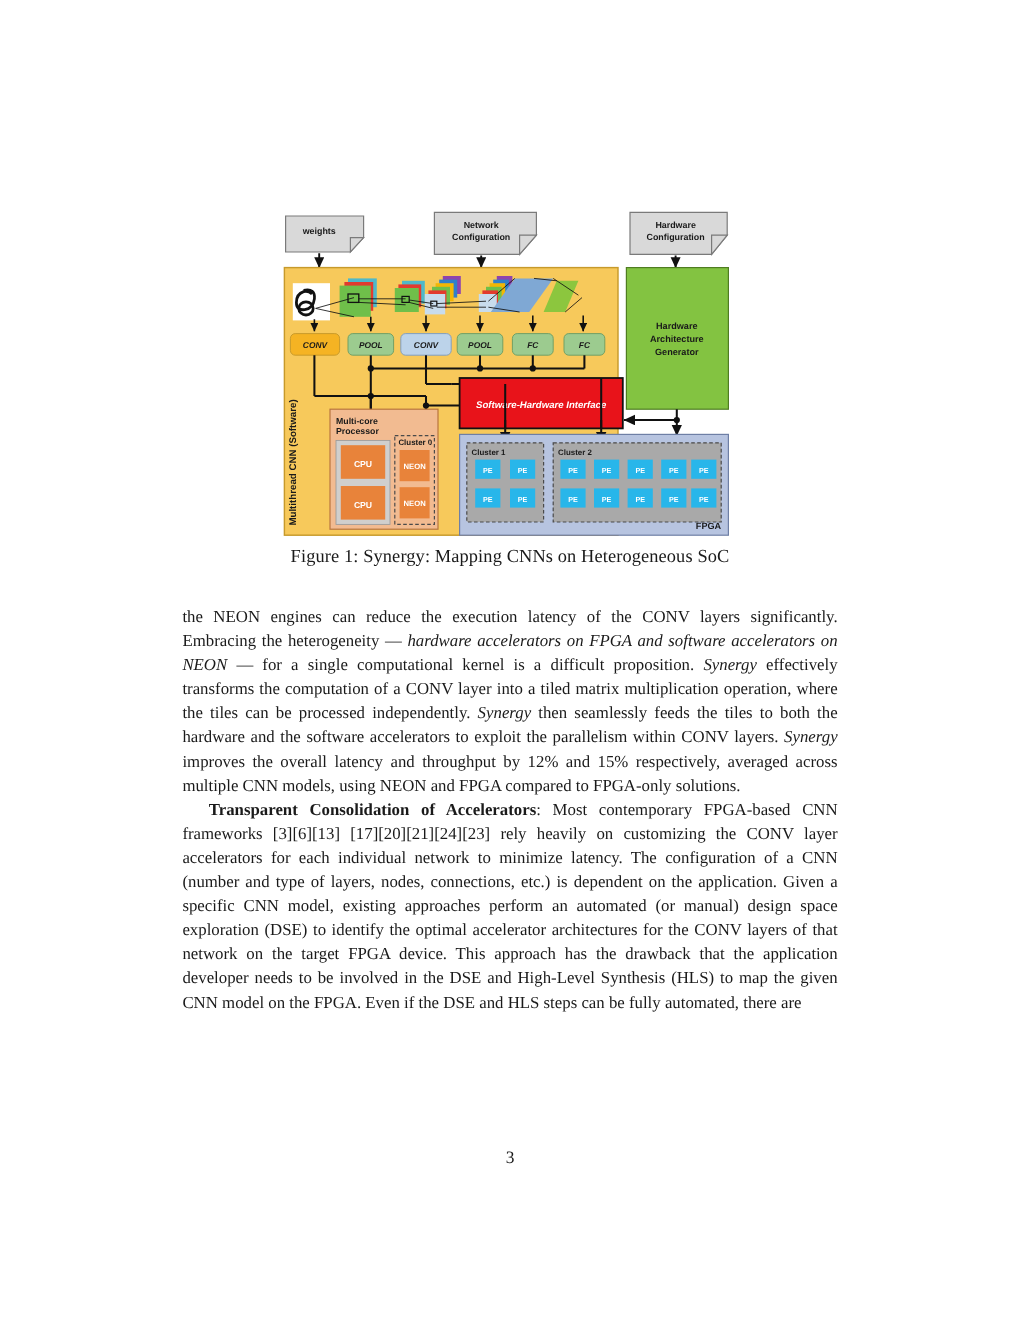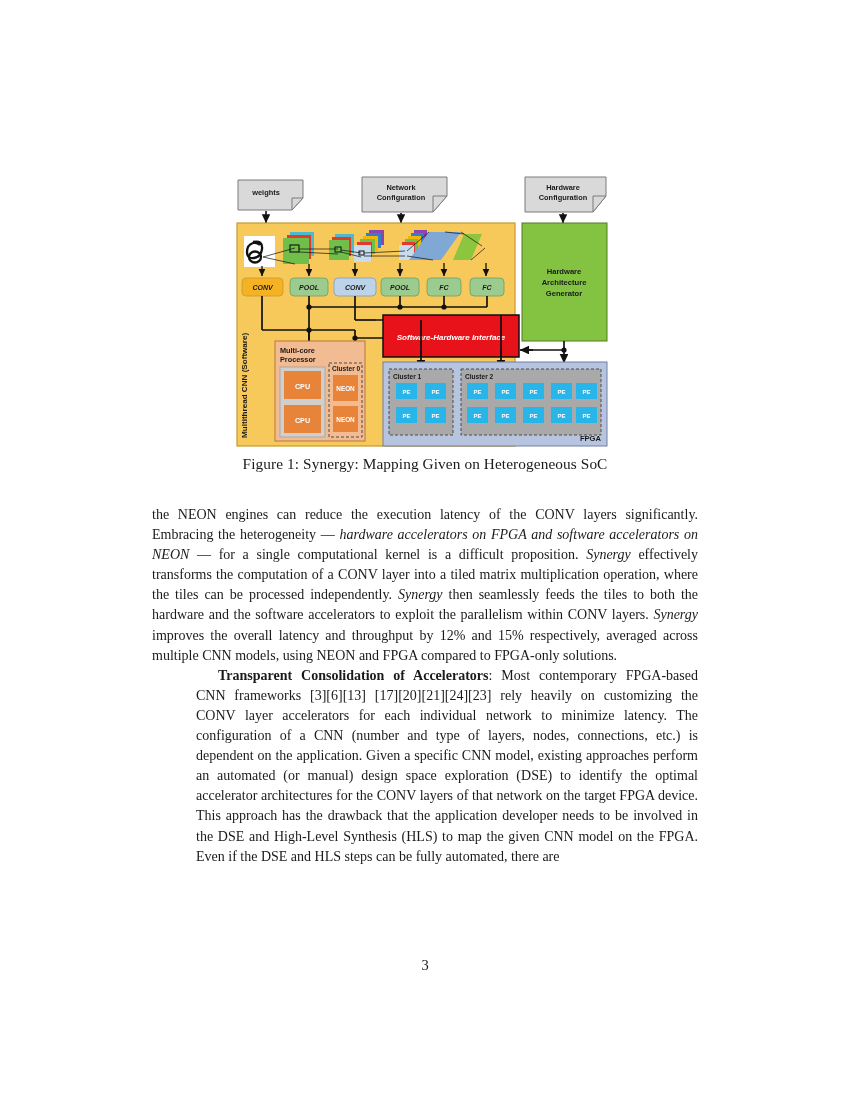--- a/index.html
+++ b/index.html
@@ -37,21 +37,21 @@
   }
   .para {
     font-size:14px;
     line-height:20.1px;
     text-align:justify;
     text-justify:inter-word;
     margin:0;
     hyphens:none;
   }
   .para + .para { margin-top:0px; }
-  .indent { text-indent:22px;margin-left:44px; }
+  .indent { text-indent:22px; }
   .it { font-style:italic; }
   .bd { font-weight:bold; }
 
   #page-number {
     position:absolute; left:0; top:957px; width:850px;
     text-align:center; font-size:14.5px;
   }
 
   
   .dt { font-family:"Liberation Sans", sans-serif; font-weight:bold; }
@@ -287,21 +287,21 @@
           <text x="300.5" y="246" class="dt" font-size="6" fill="#ffffff" text-anchor="middle">PE</text>
           <rect x="318" y="235" width="21" height="16" fill="#28b6ea"></rect>
           <text x="328.5" y="246" class="dt" font-size="6" fill="#ffffff" text-anchor="middle">PE</text>
           <rect x="343" y="235" width="21" height="16" fill="#28b6ea"></rect>
           <text x="353.5" y="246" class="dt" font-size="6" fill="#ffffff" text-anchor="middle">PE</text>
         </g>
       </g>
     </svg>
   </div>
 
-  <div id="figure-caption">Figure 1: Synergy: Mapping Given on Heterogeneous SoC</div>
+  <div id="figure-caption">Figure 1: Synergy: Mapping CNNs on Heterogeneous SoC</div>
 
   <div id="body-text">
     <p class="para">
       <span>the NEON engines can reduce the execution latency of the CONV layers significantly. Embracing the heterogeneity — </span><span class="it">hardware accelerators on FPGA and software accelerators on NEON</span><span> — for a single computational kernel is a difficult proposition. </span><span class="it">Synergy</span><span> effectively transforms the computation of a CONV layer into a tiled matrix multiplication operation, where the tiles can be processed independently. </span><span class="it">Synergy</span><span> then seamlessly feeds the tiles to both the hardware and the software accelerators to exploit the parallelism within CONV layers. </span><span class="it">Synergy</span><span> improves the overall latency and throughput by 12% and 15% respectively, averaged across multiple CNN models, using NEON and FPGA compared to FPGA-only solutions.</span>
     </p>
     <p class="para indent">
       <span class="bd">Transparent Consolidation of Accelerators</span><span>: Most contemporary FPGA-based CNN frameworks [3][6][13] [17][20][21][24][23] rely heavily on customizing the CONV layer accelerators for each individual network to minimize latency. The configuration of a CNN (number and type of layers, nodes, connections, etc.) is dependent on the application. Given a specific CNN model, existing approaches perform an automated (or manual) design space exploration (DSE) to identify the optimal accelerator architectures for the CONV layers of that network on the target FPGA device. This approach has the drawback that the application developer needs to be involved in the DSE and High-Level Synthesis (HLS) to map the given CNN model on the FPGA. Even if the DSE and HLS steps can be fully automated, there are</span>
     </p>
   </div>
 

